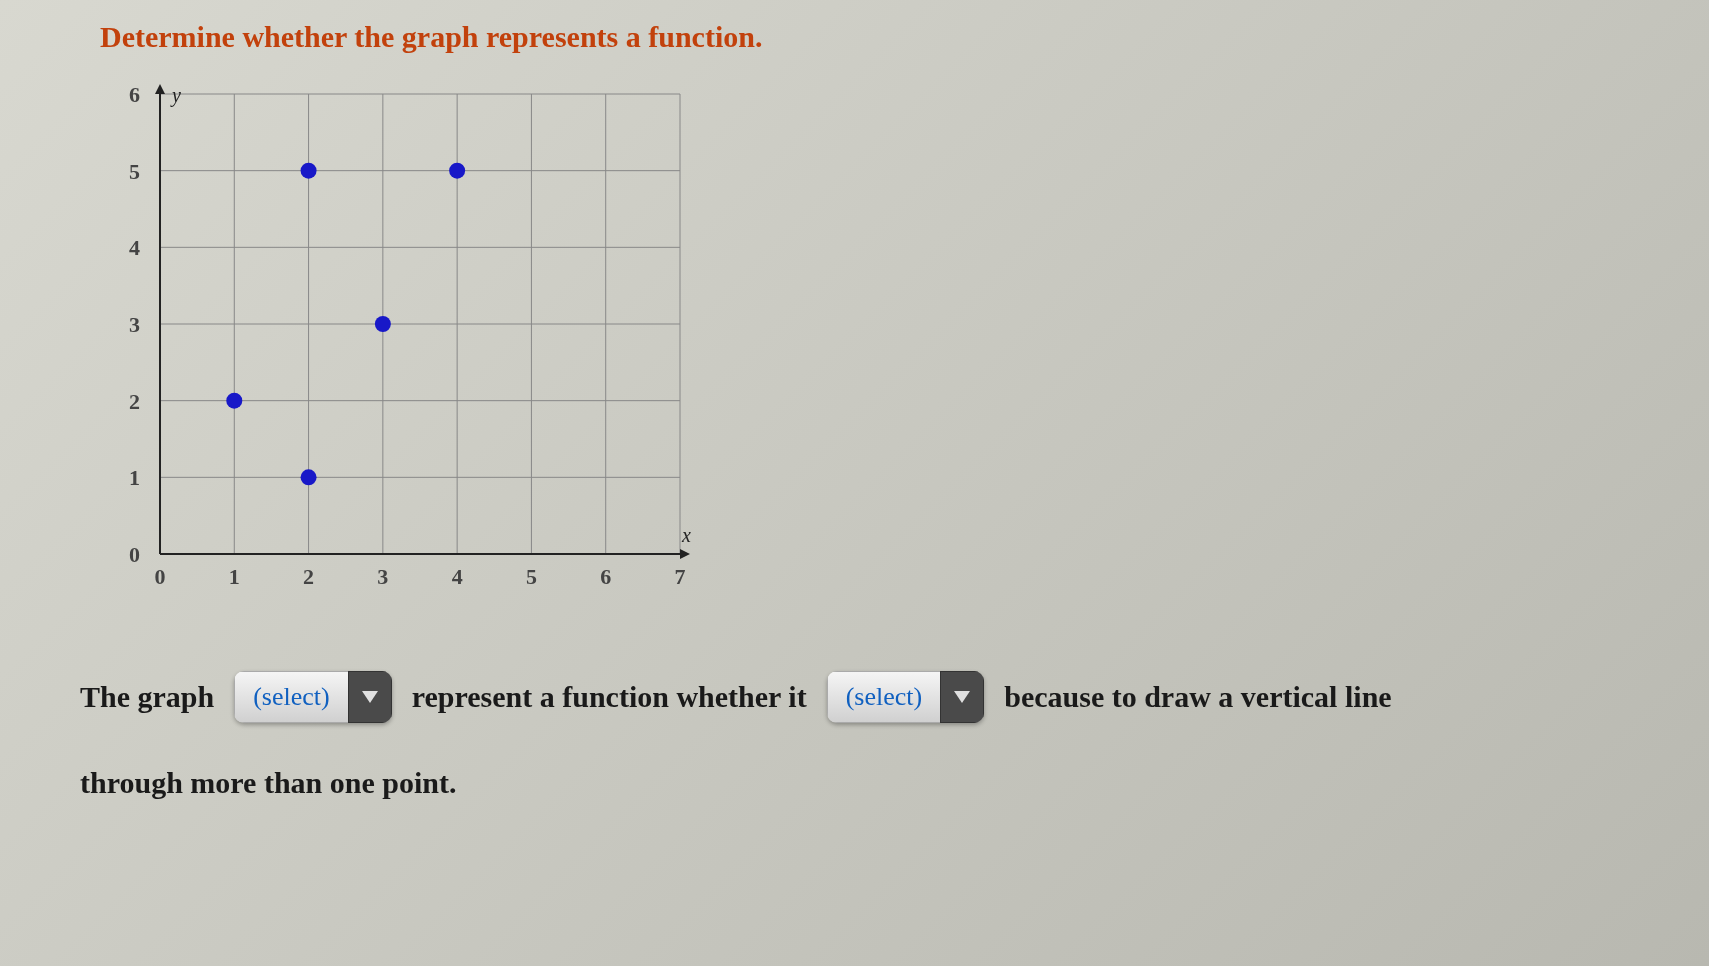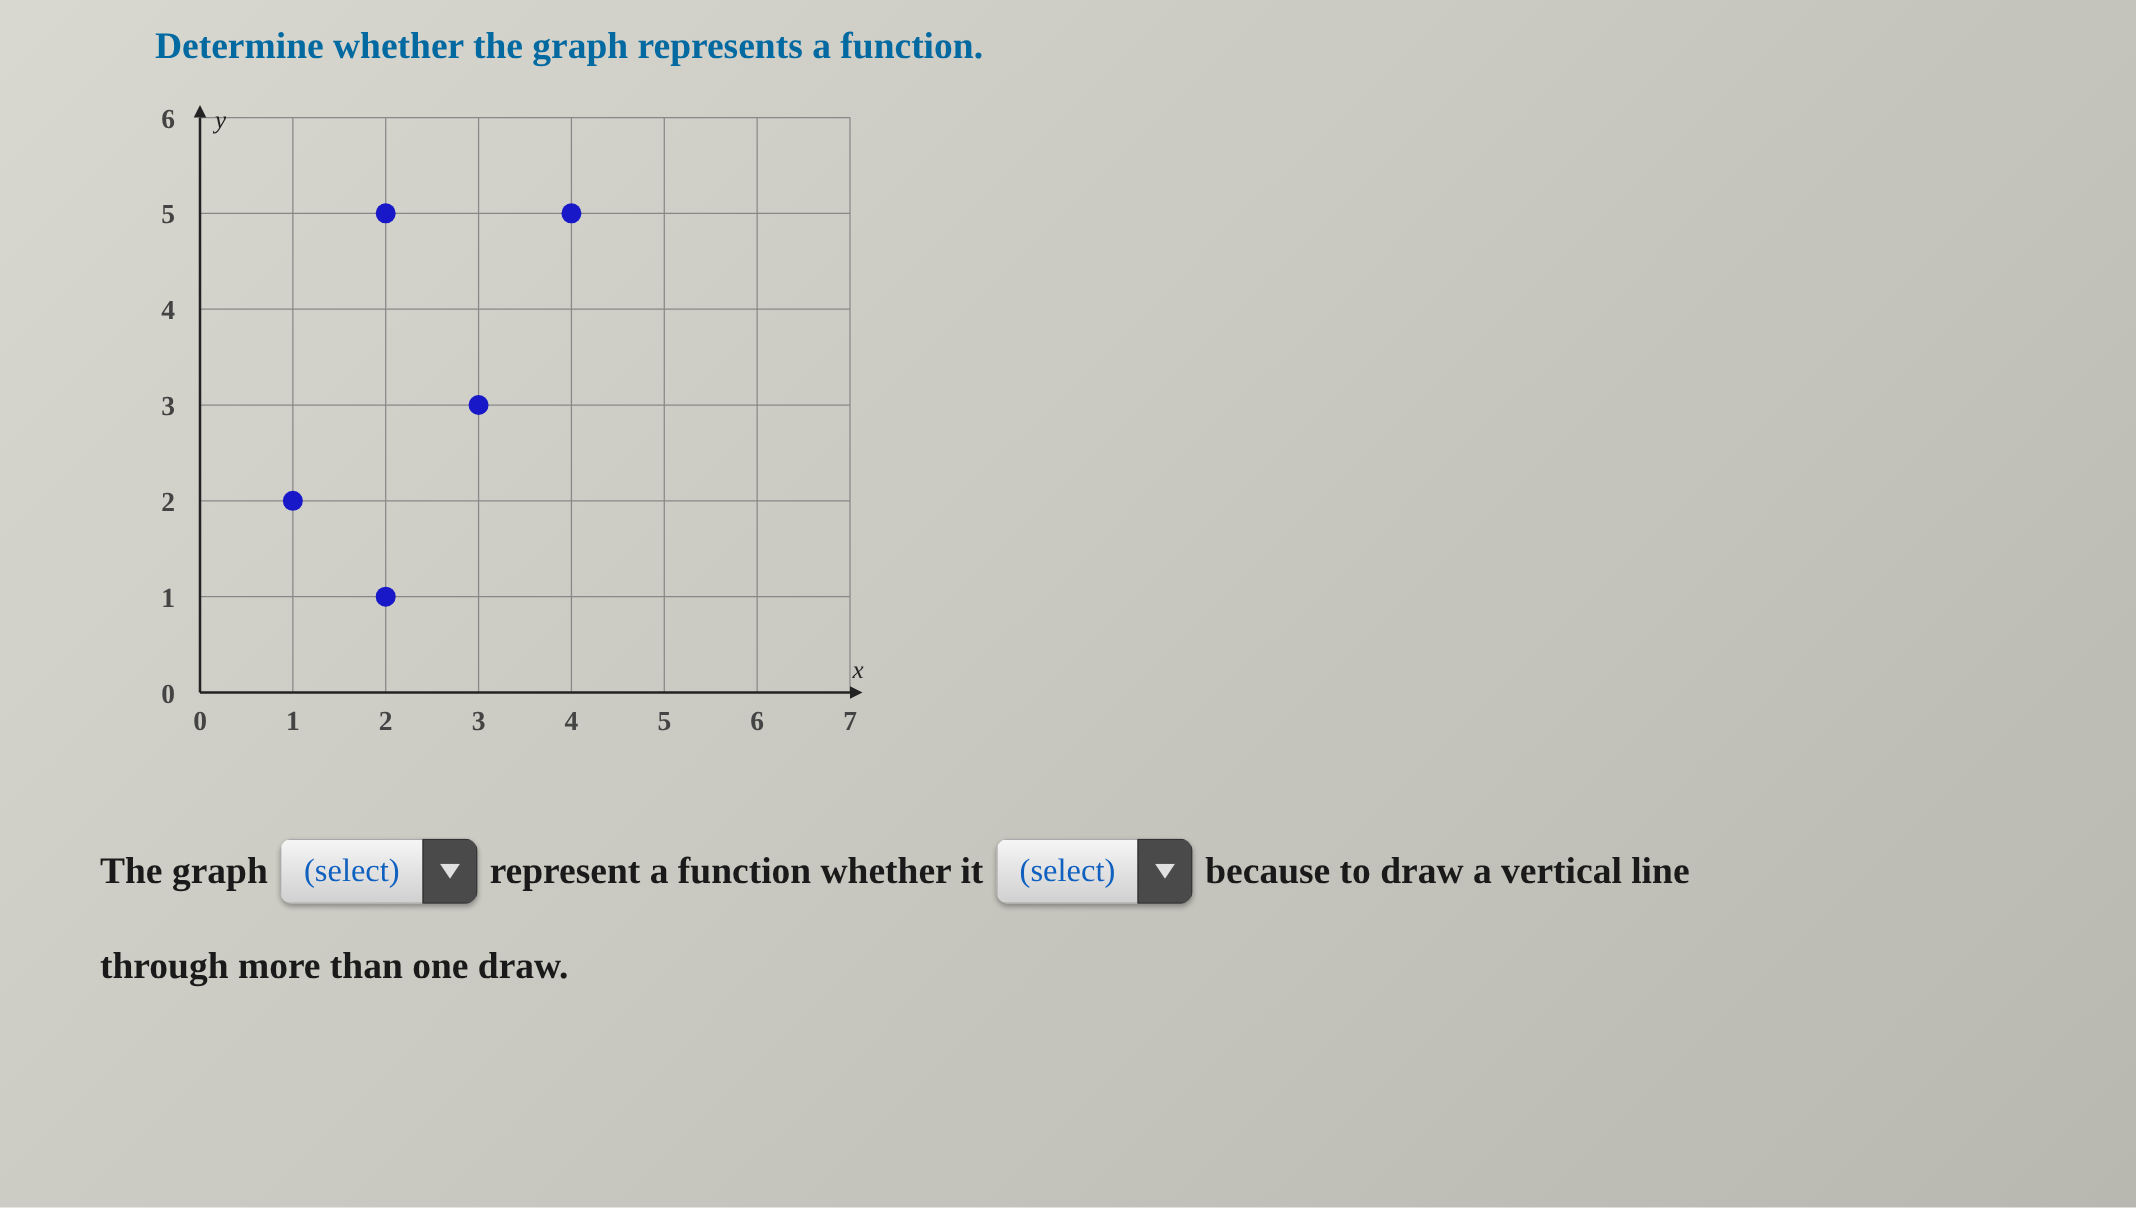--- a/index.html
+++ b/index.html
@@ -12,22 +12,22 @@
       background: linear-gradient(135deg, #d8d8d0 0%, #c8c8c0 50%, #b8b8b0 100%);
       width: 1709px;
       height: 966px;
       padding: 20px 60px;
       color: #1a1a1a;
     }
     .question-prompt {
       font-size: 30px;
       font-weight: bold;
       margin-bottom: 20px;
-      margin-left: 64px;
-      color: #0369a1;
+      margin-left: 40px;
+      color: #c2410c;
     }
     .chart-container {
       position: relative;
       margin-left: 40px;
       width: 600px;
       height: 530px;
     }
     .chart-svg {
       width: 100%;
       height: 100%;
@@ -58,21 +58,21 @@
     .answer-section {
       margin-top: 60px;
       margin-left: 20px;
       font-size: 30px;
       font-weight: bold;
       line-height: 2.2;
       color: #1a1a1a;
       display: flex;
       flex-wrap: wrap;
       align-items: center;
-      gap: 10px;
+      gap: 20px;
     }
     .answer-text {
       white-space: nowrap;
     }
     .select-widget {
       display: inline-flex;
       align-items: stretch;
       vertical-align: middle;
       border-radius: 10px;
       overflow: hidden;
@@ -167,14 +167,14 @@
   <span class="answer-text">represent a function whether it</span>
   <span class="select-widget">
     <span class="select-label">(select)</span>
     <span class="select-arrow">
       <svg viewBox="0 0 16 12">
           <polygon points="0,0 16,0 8,12"></polygon>
         </svg>
     </span>
   </span>
   <span class="answer-text">because to draw a vertical line</span>
-  <span class="answer-text">through more than one draw.</span>
+  <span class="answer-text">through more than one point.</span>
 </div>
 
 </body></html>

